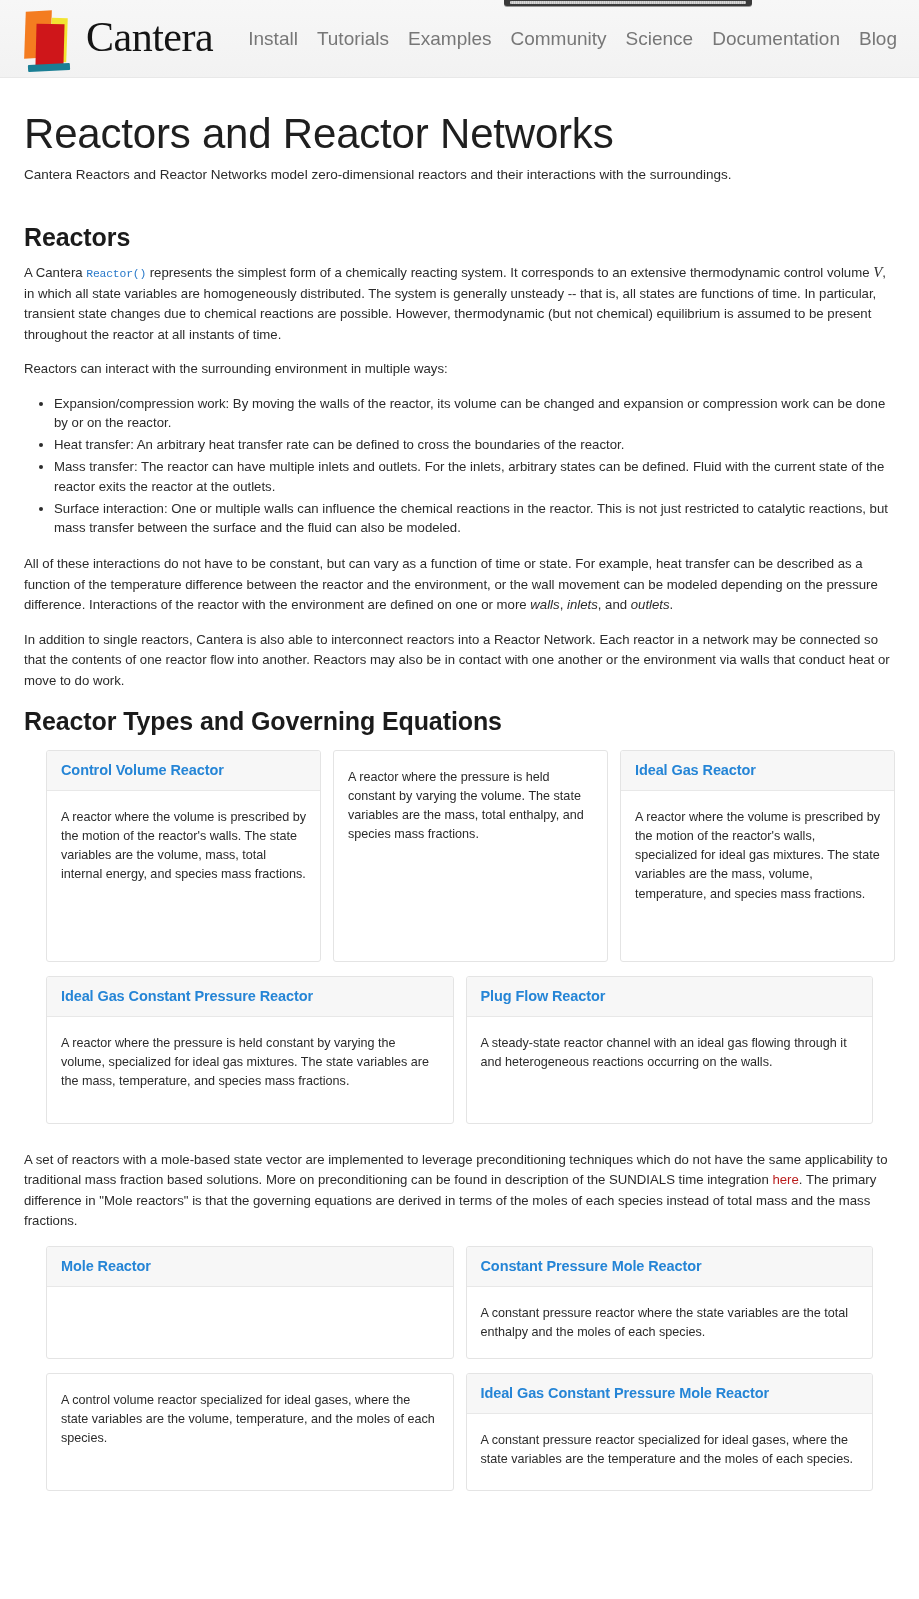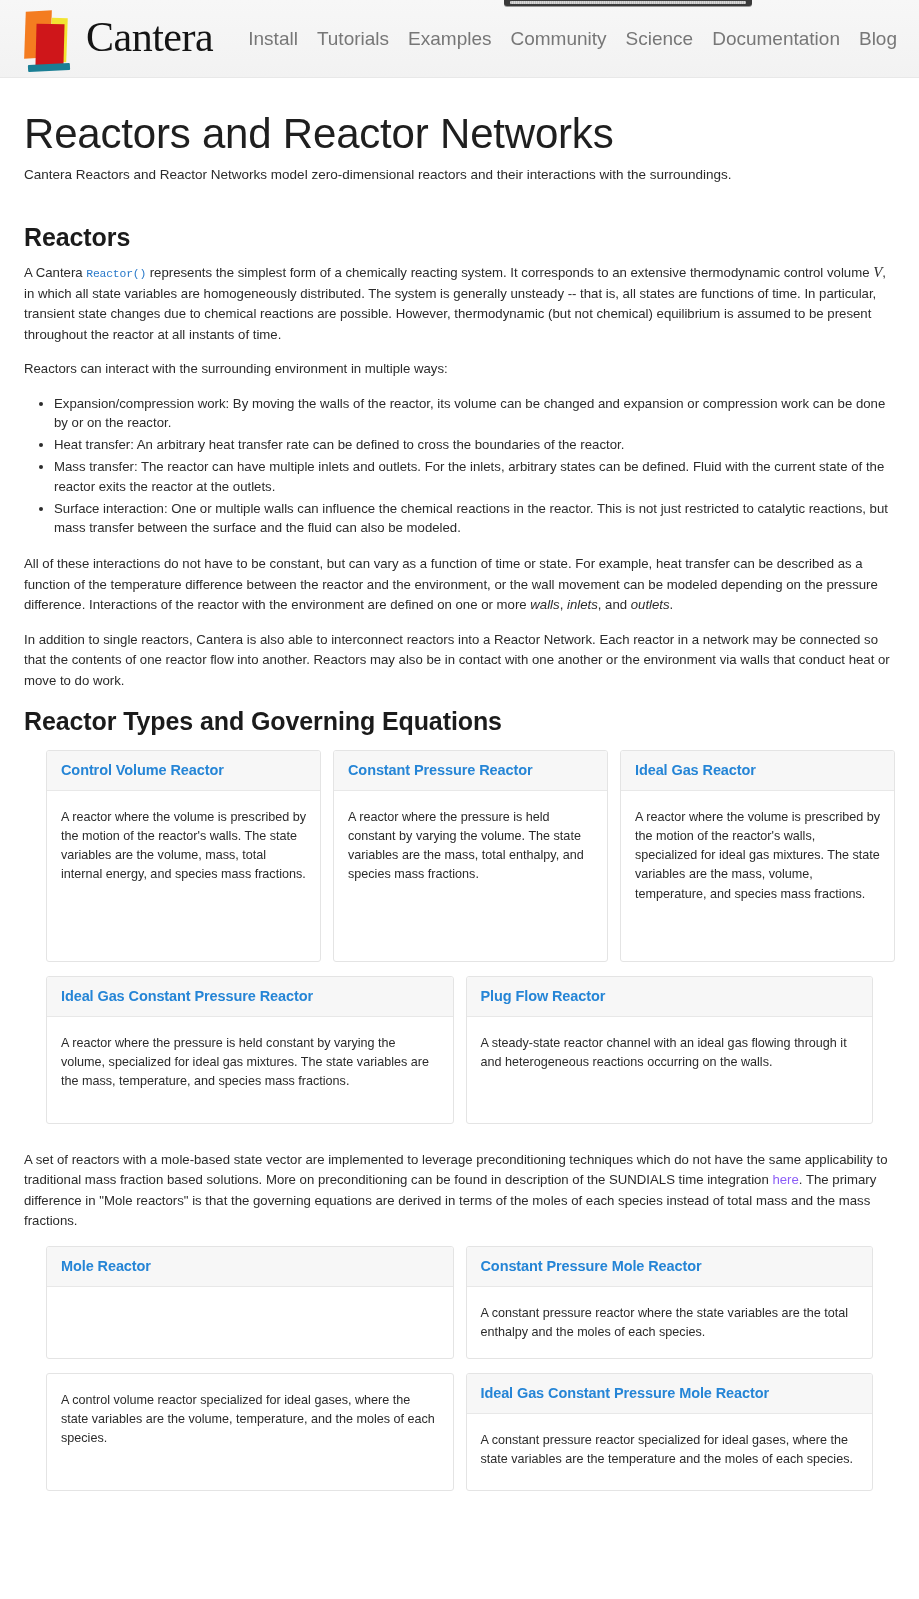--- a/index.html
+++ b/index.html
@@ -147,21 +147,21 @@
     font-family: "Liberation Mono", monospace;
     font-size: 11.4px;
     color: #2979c9;
     letter-spacing: -0.2px;
   }
   .mathvar {
     font-family: "Liberation Serif", serif;
     font-style: italic;
     font-size: 15px;
   }
-  a.inline-link { color: #8b5cf6; text-decoration: none; }
+  a.inline-link { color: #b91c1c; text-decoration: none; }
   em { font-style: italic; }
 
   ul.feature-list {
     margin: 10px 0 16px 0;
     padding-left: 30px;
   }
   ul.feature-list li {
     font-size: 13.2px;
     line-height: 1.5;
     color: #2b2b2b;
@@ -263,23 +263,20 @@
   <h2 class="section-title tight">Reactor Types and Governing Equations</h2>
 
   <div class="card-grid grid-3 row-a">
     <div class="card">
       <div class="card-head">
         <a class="card-link" href="#">Control Volume Reactor</a>
       </div>
       <div class="card-body">A reactor where the volume is prescribed by the motion of the reactor's walls. The state variables are the volume, mass, total internal energy, and species mass fractions.</div>
     </div>
     <div class="card">
-      <div class="card-head">
-        <a class="card-link" href="#">Constant Pressure Reactor</a>
-      </div>
       <div class="card-body">A reactor where the pressure is held constant by varying the volume. The state variables are the mass, total enthalpy, and species mass fractions.</div>
     </div>
     <div class="card">
       <div class="card-head">
         <a class="card-link" href="#">Ideal Gas Reactor</a>
       </div>
       <div class="card-body">A reactor where the volume is prescribed by the motion of the reactor's walls, specialized for ideal gas mixtures. The state variables are the mass, volume, temperature, and species mass fractions.</div>
     </div>
   </div>
 

